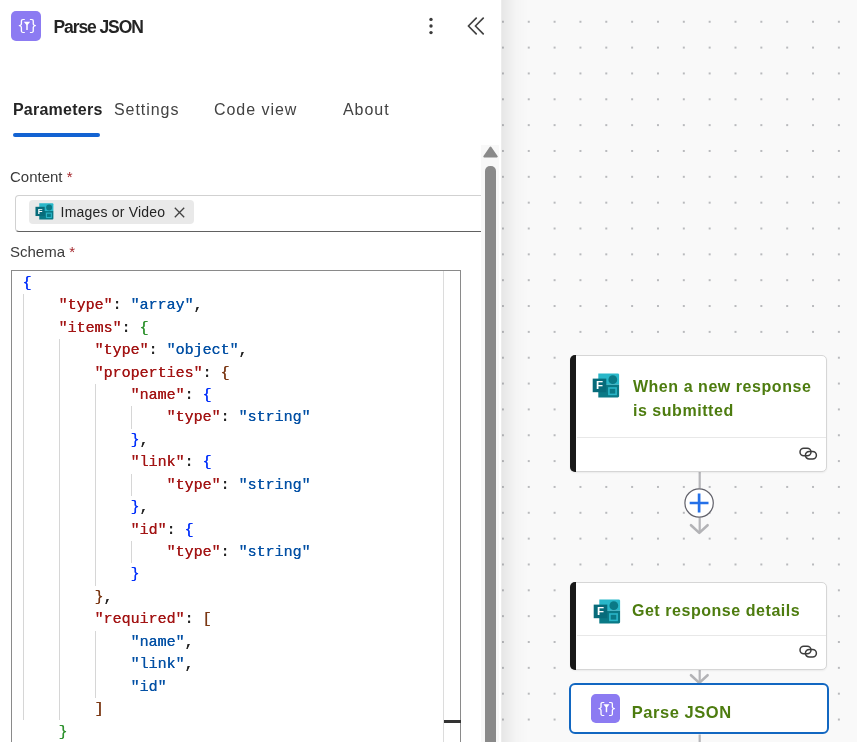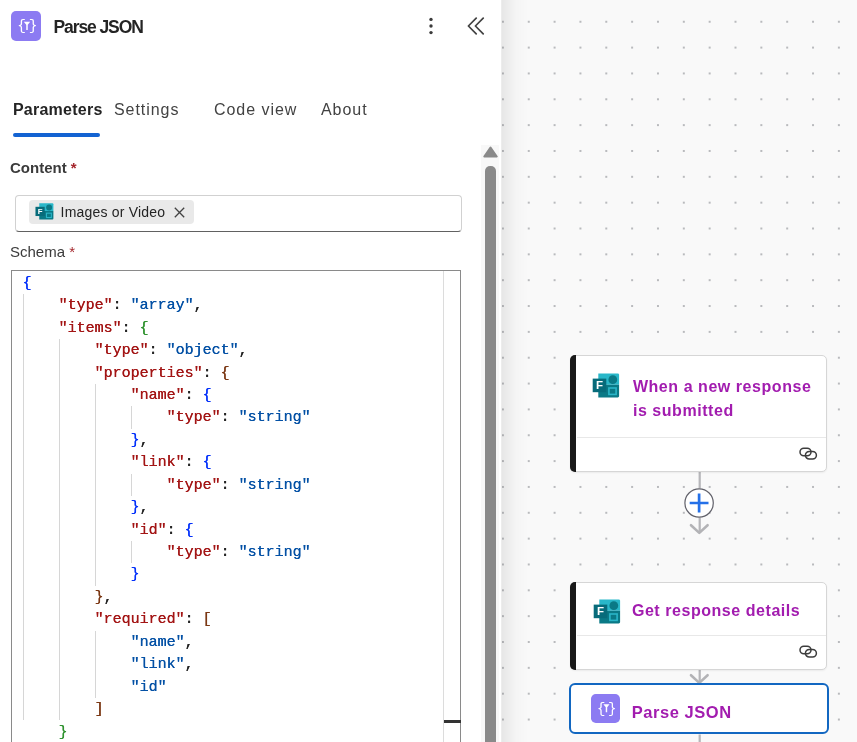--- a/index.html
+++ b/index.html
@@ -16,35 +16,35 @@
     background-size:100% 100%, 25.85px 25.85px;
     background-position:0 0, -12.03px 8.83px;
     border-left:1px solid #ececec;}
 
   
   .card{position:absolute;background:#fff;border:1px solid #d6d6d6;border-radius:5px;
         box-shadow:0 1px 2px rgba(0,0,0,0.06);}
   .bar{position:absolute;left:-1px;top:-1px;bottom:-1px;width:5.6px;background:#191919;
        border-radius:5px 0 0 5px;}
   .ctitle{position:absolute;font-weight:700;font-size:16px;letter-spacing:0.55px;
-          color:#a21caf;line-height:24.4px;}
+          color:#4d7c0f;line-height:24.4px;}
   .divid{position:absolute;left:6px;right:0;height:0;border-top:1px solid #e8e8e8;}
 
   
   #panel{left:0;top:0;width:499px;height:742px;background:#fff;}
   #hicon{left:11px;top:11px;}
   #htitle{left:53.5px;top:17.2px;font-size:17.5px;font-weight:700;letter-spacing:-1.1px;color:#242424;}
   .tab{position:absolute;top:101px;font-size:16px;color:#424242;letter-spacing:0.95px;}
   #tabsel{font-weight:700;color:#242424;letter-spacing:0.25px;text-align:right;}
   #tabline{left:12.9px;top:133px;width:87.5px;height:3.5px;background:#1363d2;border-radius:2px;}
   .flabel{position:absolute;font-size:15px;color:#3b3b3b;}
   .flabel .st{color:#a4262c;}
 
   #cbox{left:14.6px;top:194.6px;width:445px;height:35px;border:1px solid #d1d1d1;
-        border-bottom-color:#616161;border-radius:4px;background:#fff;}
+        border-bottom-color:#616161;border-radius:4px;background:#fff;padding-left:24px;}
   #pill{position:absolute;left:13px;top:4.5px;height:24px;background:#e9e9e9;border-radius:4px;
         display:flex;align-items:center;padding:0 9px 0 6px;}
   #pill .ptxt{font-size:14px;letter-spacing:0.2px;color:#242424;margin:0 9px 0 7px;}
 
   #sbox{left:11.4px;top:269.5px;width:448px;height:480px;border:1px solid #8a8a8a;background:#fff;}
   #innline{left:443px;top:270.5px;width:1px;height:472px;background:#dcdcdc;}
   #hdash{left:443.5px;top:719.5px;width:17.5px;height:3px;background:#333;}
 
   .code{position:absolute;left:22.5px;top:272.8px;font-family:"Liberation Mono",monospace;
         font-size:15px;line-height:22.45px;}
@@ -145,24 +145,24 @@
   <svg class="abs" style="left:466px;top:17px" width="19" height="18" viewBox="0 0 19 18">
     <g fill="none" stroke="#424242" stroke-width="1.7" stroke-linecap="round" stroke-linejoin="round">
       <path d="M10.2 1.2 L2.4 9 L10.2 16.8"></path>
       <path d="M17.2 1.2 L9.4 9 L17.2 16.8"></path>
     </g>
   </svg>
 
   <div class="tab" id="tabsel" style="left:12.9px;">Parameters</div>
   <div class="tab" style="left:114px;">Settings</div>
   <div class="tab" style="left:214px;">Code view</div>
-  <div class="tab" style="left:321px;">About</div>
+  <div class="tab" style="left:343px;">About</div>
   <div id="tabline" class="abs"></div>
 
-  <div class="flabel" style="left:10px;top:159px;font-weight:bold;">Content <span class="st">*</span></div>
+  <div class="flabel" style="left:10px;top:168px;">Content <span class="st">*</span></div>
 
   <div id="cbox" class="abs">
     <div id="pill">
       <svg width="19" height="19" viewBox="0 0 28 28">
           <use href="#formsicon"></use>
         </svg>
       <span class="ptxt">Images or Video</span>
       <svg width="11" height="11" viewBox="0 0 11 11">
         <path fill="none" stroke="#424242" stroke-width="1.3" d="M0.8 0.8 L10.2 10.2 M10.2 0.8 L0.8 10.2"></path>
       </svg>

